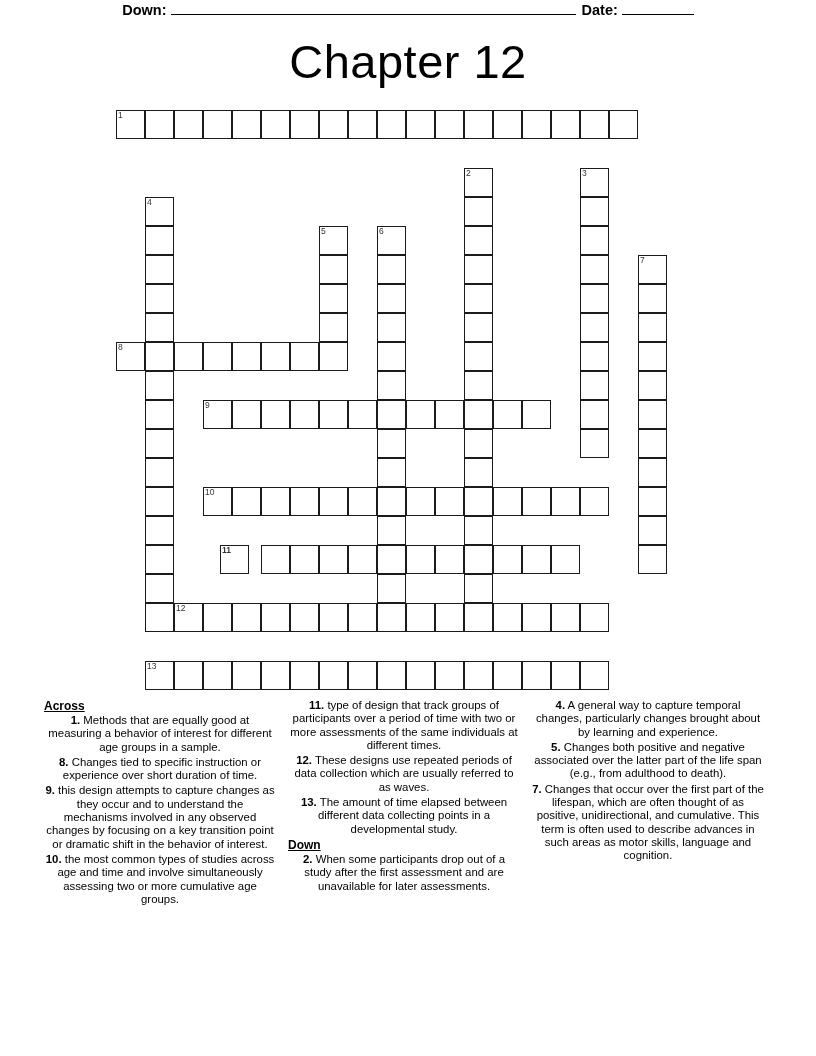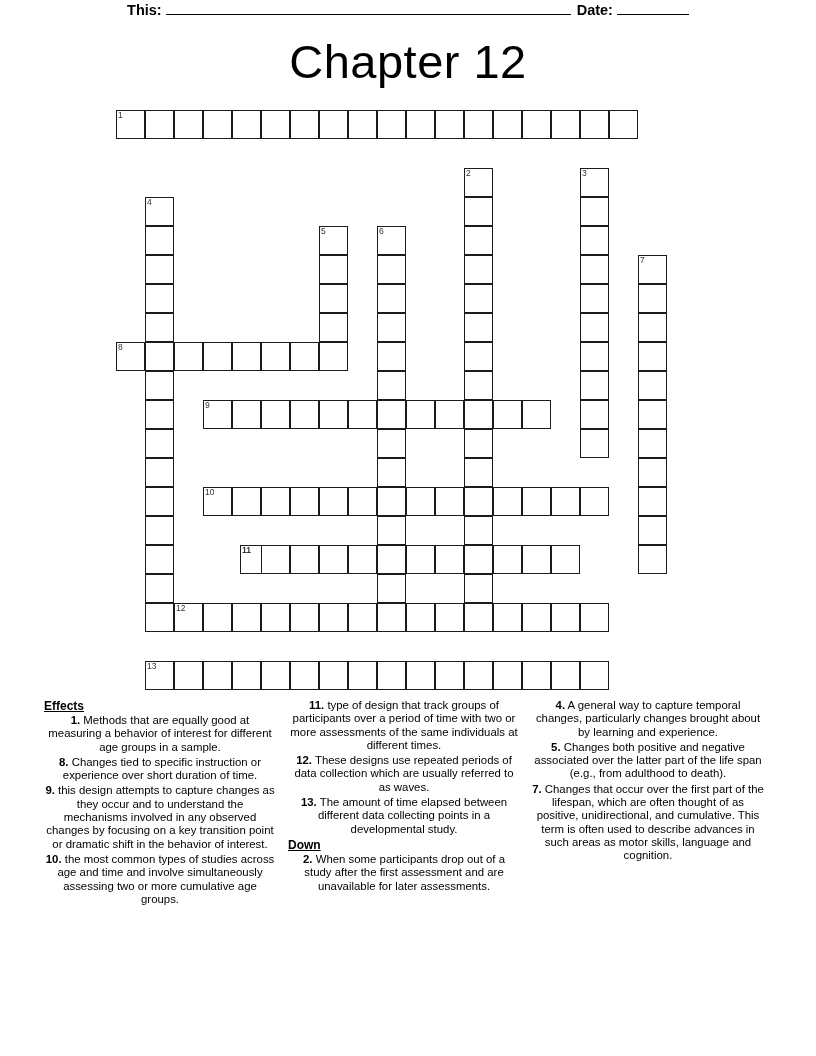--- a/index.html
+++ b/index.html
@@ -103,21 +103,21 @@
     margin: 0 0 1px 0;
     line-height: 14px;
   }
   .clue-item { margin: 0 0 2px 0; text-align: center; }
   .clue-item .clue-no { font-weight: bold; }
 </style>
 </head>
 <body>
 
 <div id="header-line">
-  <span class="field-label">This:</span>
+  <span class="field-label">Down:</span>
   <span class="rule-long"></span>
   <span class="field-label">Date:</span>
   <span class="rule-short"></span>
 </div>
 
 <div id="puzzle-title">Chapter 12</div>
 
 <div id="crossword-grid">
     <div class="cw-cell" style="left: 116px; top: 110px;">
       <span class="cw-num">1</span>
@@ -240,21 +240,21 @@
     <div class="cw-cell" style="left: 493px; top: 487px;"></div>
     <div class="cw-cell" style="left: 522px; top: 487px;"></div>
     <div class="cw-cell" style="left: 551px; top: 487px;"></div>
     <div class="cw-cell" style="left: 580px; top: 487px;"></div>
     <div class="cw-cell" style="left: 638px; top: 487px;"></div>
     <div class="cw-cell" style="left: 145px; top: 516px;"></div>
     <div class="cw-cell" style="left: 377px; top: 516px;"></div>
     <div class="cw-cell" style="left: 464px; top: 516px;"></div>
     <div class="cw-cell" style="left: 638px; top: 516px;"></div>
     <div class="cw-cell" style="left: 145px; top: 545px;"></div>
-    <div class="cw-cell" style="left: 240px; top: 545px; font-weight: bold;">
+    <div class="cw-cell" style="left: 220px; top: 545px; font-weight: bold;">
       <span class="cw-num">11</span>
     </div>
     <div class="cw-cell" style="left: 261px; top: 545px;"></div>
     <div class="cw-cell" style="left: 290px; top: 545px;"></div>
     <div class="cw-cell" style="left: 319px; top: 545px;"></div>
     <div class="cw-cell" style="left: 348px; top: 545px;"></div>
     <div class="cw-cell" style="left: 377px; top: 545px;"></div>
     <div class="cw-cell" style="left: 406px; top: 545px;"></div>
     <div class="cw-cell" style="left: 435px; top: 545px;"></div>
     <div class="cw-cell" style="left: 464px; top: 545px;"></div>
@@ -298,21 +298,21 @@
     <div class="cw-cell" style="left: 435px; top: 661px;"></div>
     <div class="cw-cell" style="left: 464px; top: 661px;"></div>
     <div class="cw-cell" style="left: 493px; top: 661px;"></div>
     <div class="cw-cell" style="left: 522px; top: 661px;"></div>
     <div class="cw-cell" style="left: 551px; top: 661px;"></div>
     <div class="cw-cell" style="left: 580px; top: 661px;"></div>
   </div>
 
 <div id="clues">
   <div class="clue-col" id="clue-col-1">
-      <div class="clue-heading">Effects</div>
+      <div class="clue-heading">Across</div>
       <p class="clue-item"><span class="clue-no">1.</span><span> Methods that are equally good at measuring a behavior of interest for different age groups in a sample.</span></p>
       <p class="clue-item"><span class="clue-no">8.</span><span> Changes tied to specific instruction or experience over short duration of time.</span></p>
       <p class="clue-item"><span class="clue-no">9.</span><span> this design attempts to capture changes as they occur and to understand the mechanisms involved in any observed changes by focusing on a key transition point or dramatic shift in the behavior of interest.</span></p>
       <p class="clue-item"><span class="clue-no">10.</span><span> the most common types of studies across age and time and involve simultaneously assessing two or more cumulative age groups.</span></p>
     </div>
   <div class="clue-col" id="clue-col-2">
       <p class="clue-item"><span class="clue-no">11.</span><span> type of design that track groups of participants over a period of time with two or more assessments of the same individuals at different times.</span></p>
       <p class="clue-item"><span class="clue-no">12.</span><span> These designs use repeated periods of data collection which are usually referred to as waves.</span></p>
       <p class="clue-item"><span class="clue-no">13.</span><span> The amount of time elapsed between different data collecting points in a developmental study.</span></p>
       <div class="clue-heading">Down</div>

